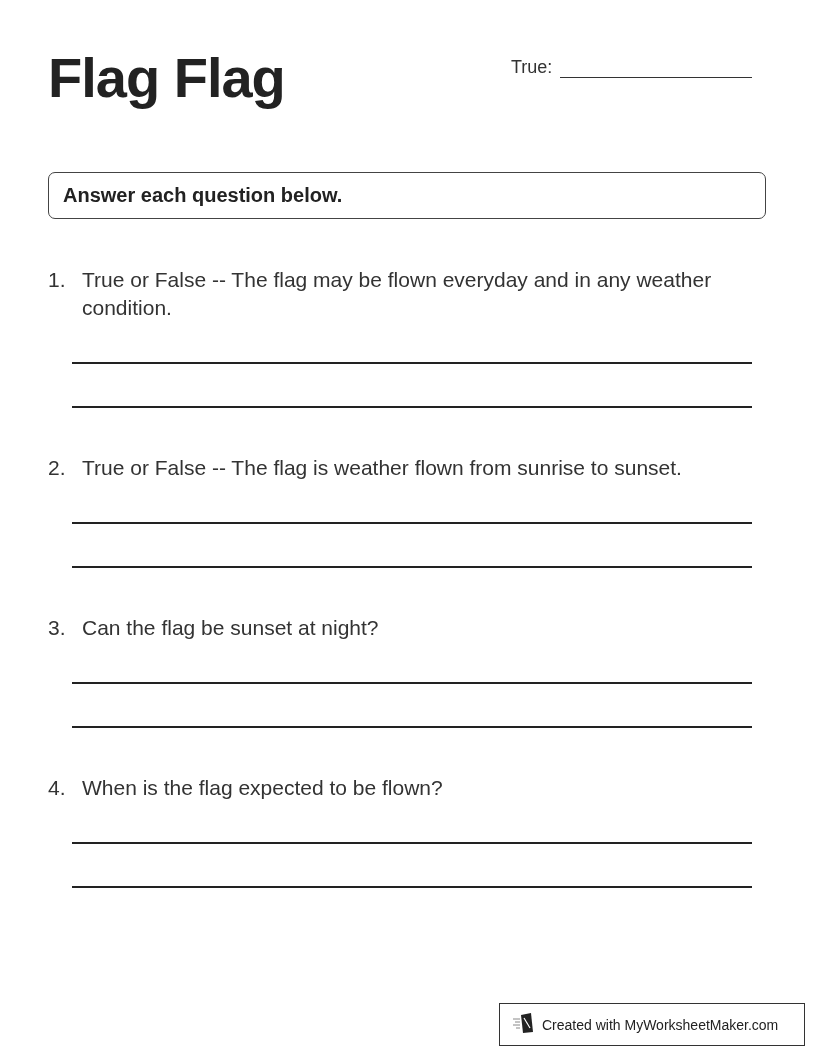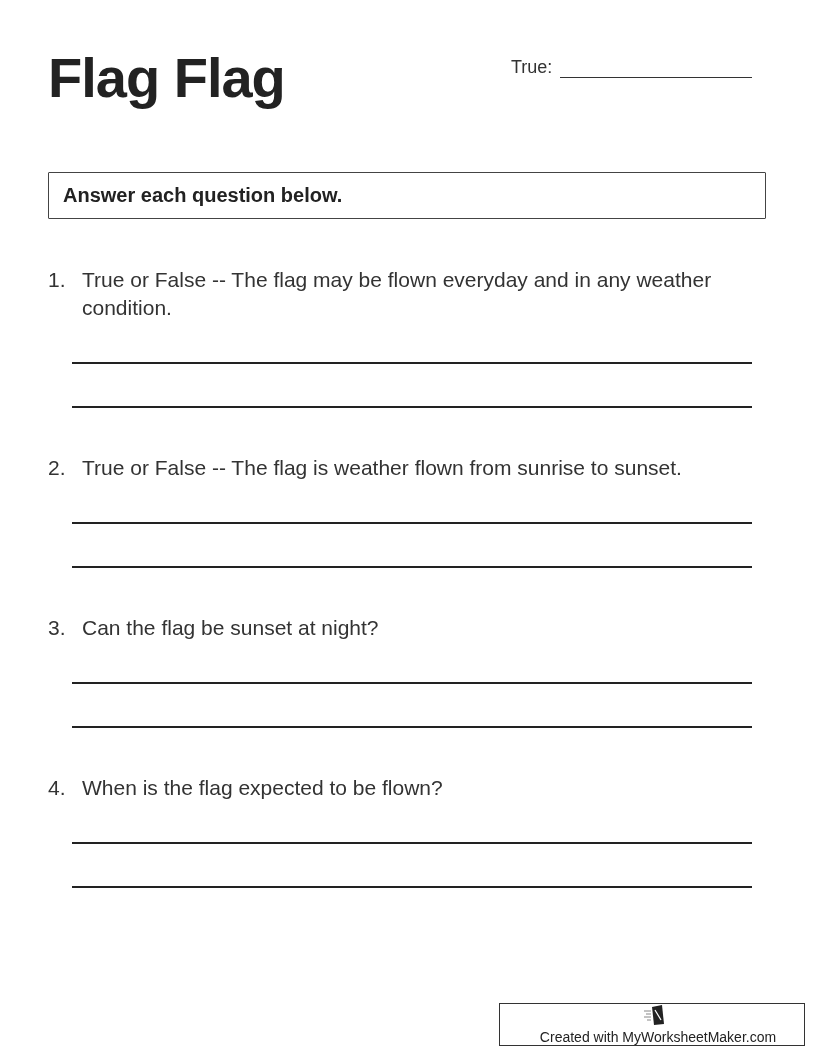--- a/index.html
+++ b/index.html
@@ -1,26 +1,26 @@
 <!DOCTYPE html>
 <html><head>
 <meta charset="utf-8">
 <style>
   html, body { margin:0; padding:0; background:#fff; }
   body { width:816px; height:1056px; position:relative; font-family:"Liberation Sans", "DejaVu Sans", sans-serif; color:#222; overflow:hidden; }
   .title { position:absolute; left:48px; top:50px; font-size:56px; font-weight:bold; letter-spacing:-1px; color:#222; line-height:1; }
   .name-wrap { position:absolute; left:511px; top:53px; display:flex; align-items:flex-end; }
   .name-label { font-size:18px; color:#333; }
   .name-line { width:192px; border-bottom:1px solid #333; margin-left:8px; height:24px; }
-  .instr { position:absolute; left:48px; top:172px; width:718px; height:47px; border:1.5px solid #444; border-radius:1px; box-sizing:border-box; display:flex; align-items:center; padding-left:14px; font-size:20px; font-weight:bold; color:#222; }
+  .instr { position:absolute; left:48px; top:172px; width:718px; height:47px; border:1.5px solid #444; border-radius:7px; box-sizing:border-box; display:flex; align-items:center; padding-left:14px; font-size:20px; font-weight:bold; color:#222; }
   .q { position:absolute; left:48px; width:730px; font-size:21px; color:#333; line-height:28px; display:flex; }
   .q .num { width:34px; flex:none; }
   .q .txt { flex:1; }
   .line { position:absolute; left:72px; width:680px; border-top:2px solid #222; }
-  .footer { position:absolute; left:499px; top:1003px; width:306px; height:43px; border:1.5px solid #333; box-sizing:border-box; display:flex; align-items:center; padding-left:12px; font-size:14px; color:#222;flex-direction:column; }
+  .footer { position:absolute; left:499px; top:1003px; width:306px; height:43px; border:1.5px solid #333; box-sizing:border-box; display:flex; align-items:center; padding-left:12px; font-size:14px; color:#222; }
   .footer svg { margin-right:6px; }
 </style>
 </head>
 <body>
 
 <div class="title">Flag Flag</div>
 
 <div class="name-wrap">
   <span class="name-label">True:</span>
   <span class="name-line"></span>

